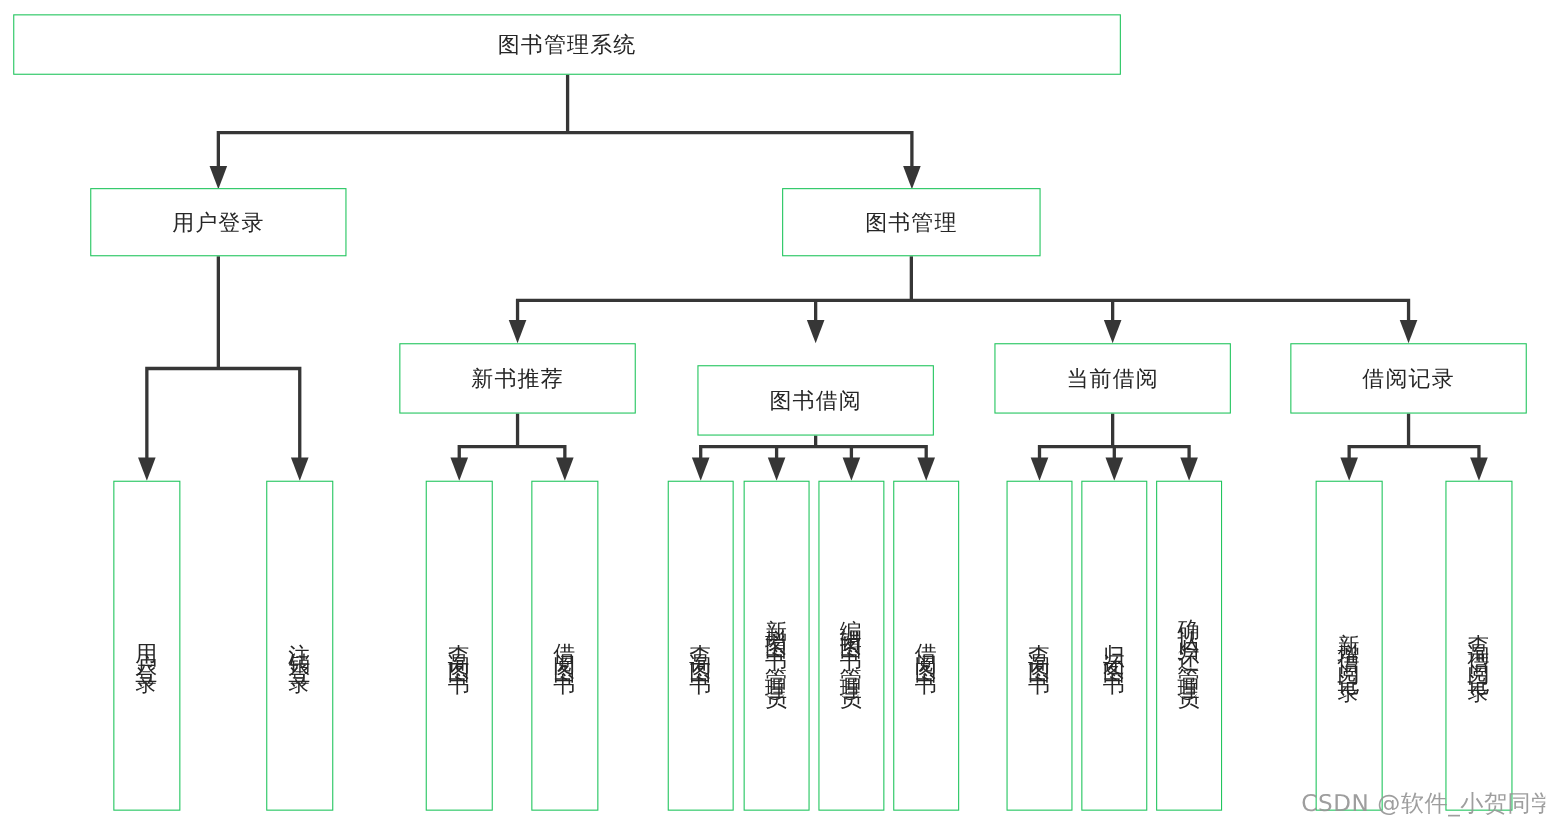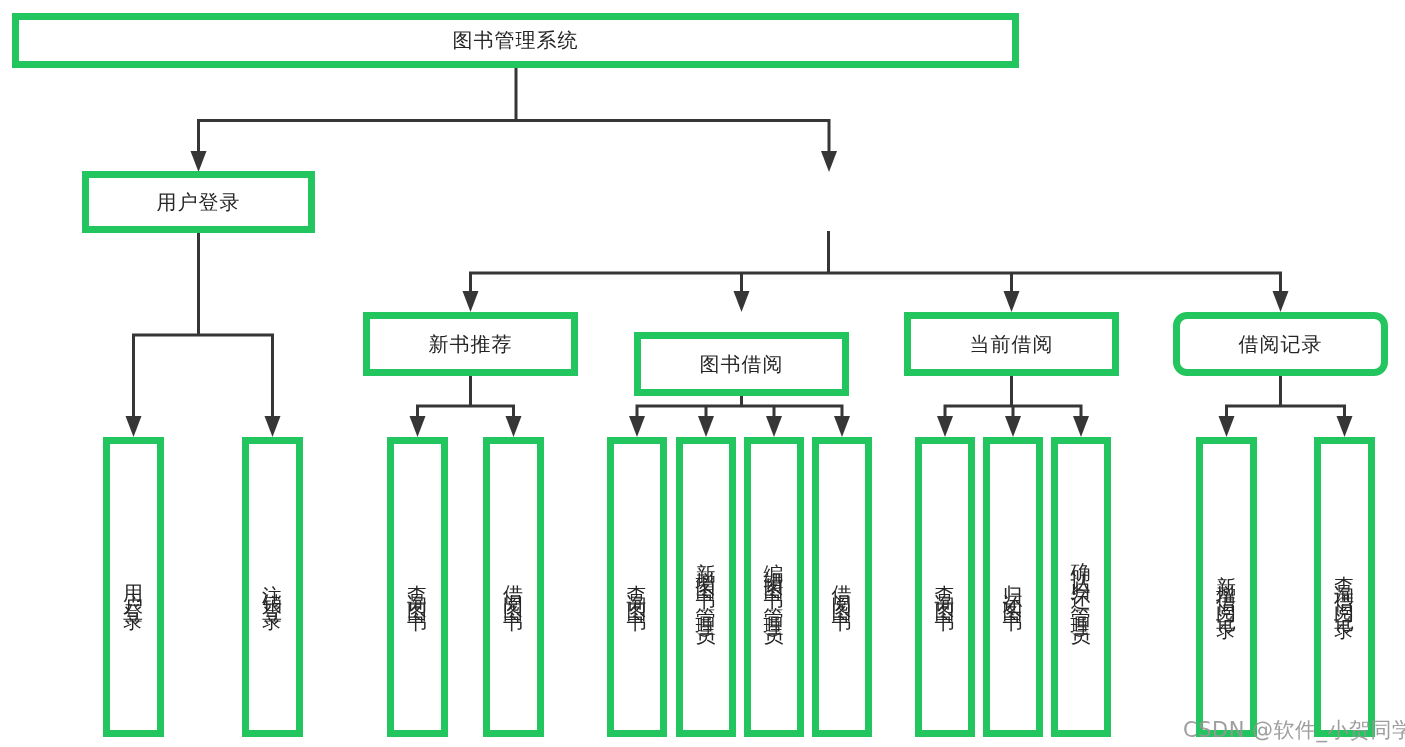--- a/index.html
+++ b/index.html
@@ -14,21 +14,21 @@
   svg.connectors {
     position: absolute;
     left: 0; top: 0;
     width: 1405px; height: 747px;
     pointer-events: none;
   }
   .node {
     position: absolute;
     box-sizing: border-box;
     background: #ffffff;
-    border: 7px solid #22c55e;
+    border: 1px solid #22c55e;
     display: flex;
     align-items: center;
     justify-content: center;
     color: #262626;
     font-size: 20px;
     letter-spacing: 1px;
     z-index: 2;
   }
   .node .h-label { white-space: nowrap; }
   .node.leaf {
@@ -100,31 +100,34 @@
     </g>
   </svg>
 
   <div class="node" style="left:12px; top:13px; width:1007px; height:55px;">
     <span class="h-label">图书管理系统</span>
   </div>
 
   <div class="node" style="left:82px; top:171px; width:233px; height:62px;">
     <span class="h-label">用户登录</span>
   </div>
+  <div class="node" style="left:711px; top:171px; width:235px; height:62px;">
+    <span class="h-label">图书管理</span>
+  </div>
 
   <div class="node" style="left:363px; top:312px; width:215px; height:64px;justify-content:center;">
     <span class="h-label">新书推荐</span>
   </div>
   <div class="node" style="left:634px; top:312px; width:215px; height:64px;margin-top:20px;">
     <span class="h-label">图书借阅</span>
   </div>
   <div class="node" style="left:904px; top:312px; width:215px; height:64px;">
     <span class="h-label">当前借阅</span>
   </div>
-  <div class="node" style="left:1173px; top:312px; width:215px; height:64px;border-radius:14px;">
+  <div class="node" style="left:1173px; top:312px; width:215px; height:64px;">
     <span class="h-label">借阅记录</span>
   </div>
 
   <div class="node leaf" style="left:103px;">
     <span class="v-label">用户登录</span>
   </div>
   <div class="node leaf" style="left:242px;">
     <span class="v-label">注销登录</span>
   </div>
 

